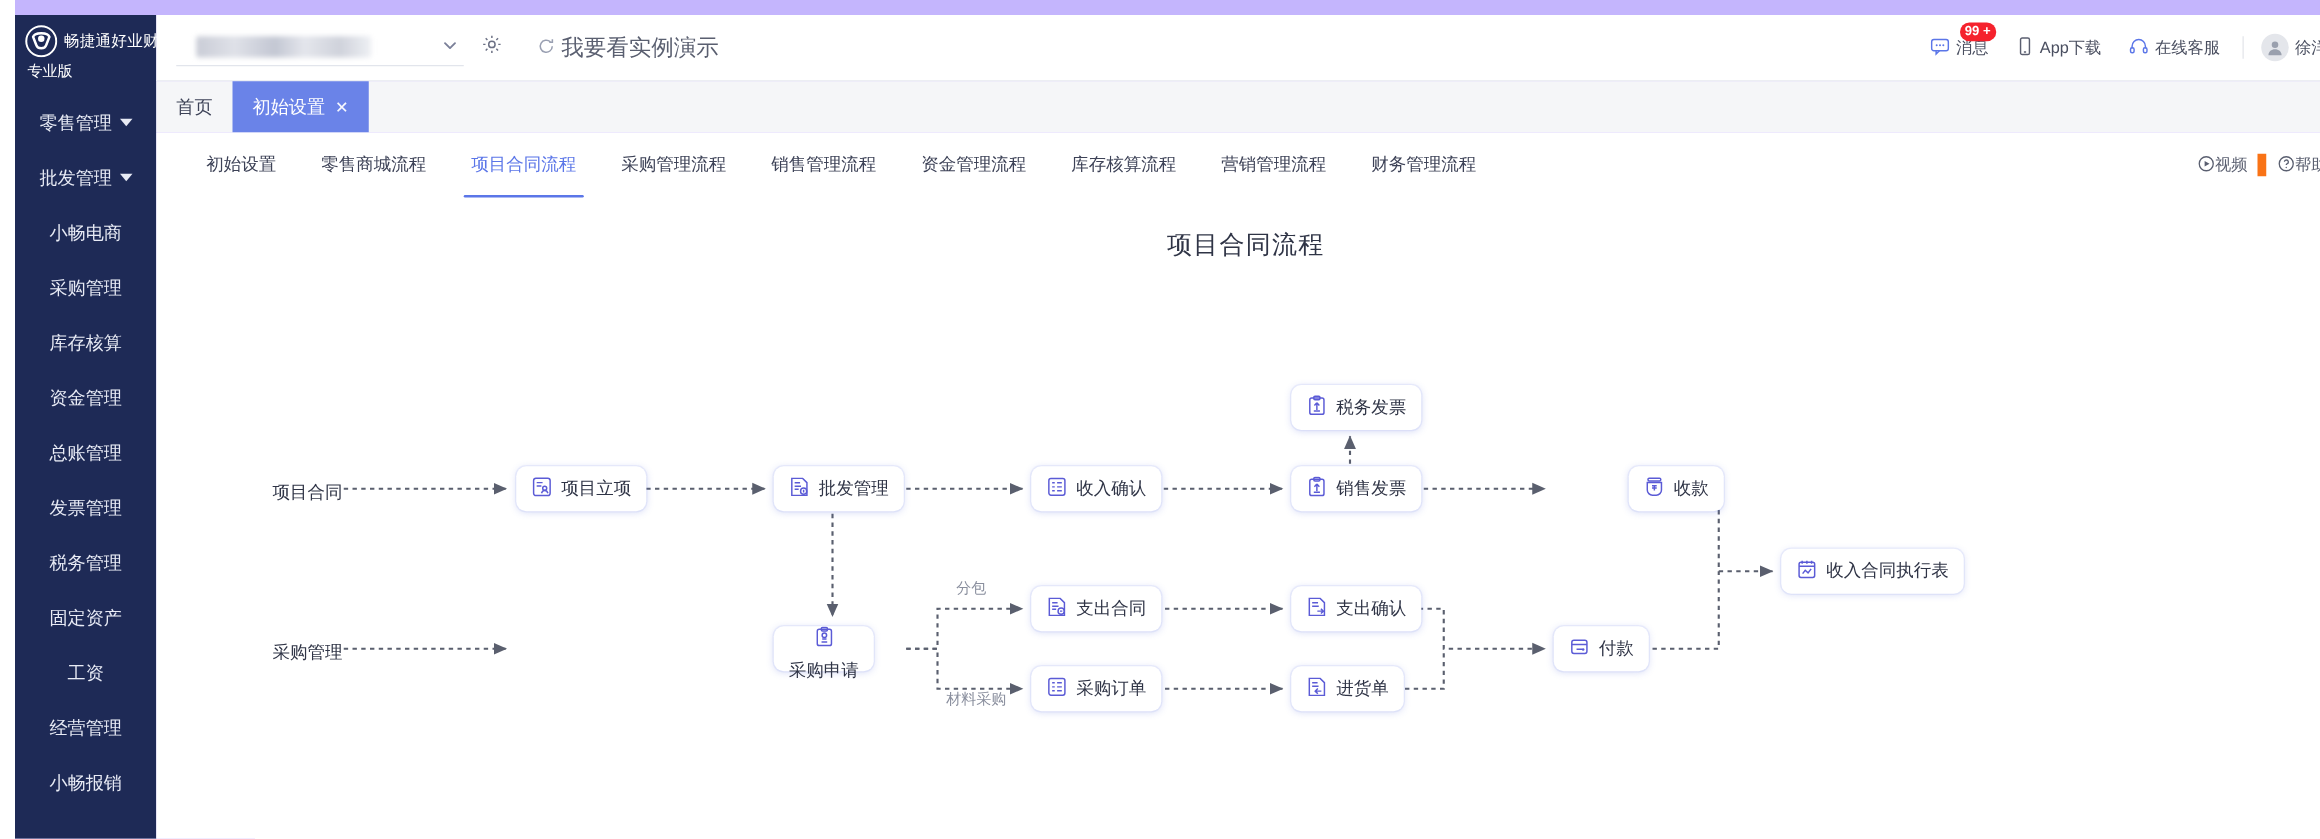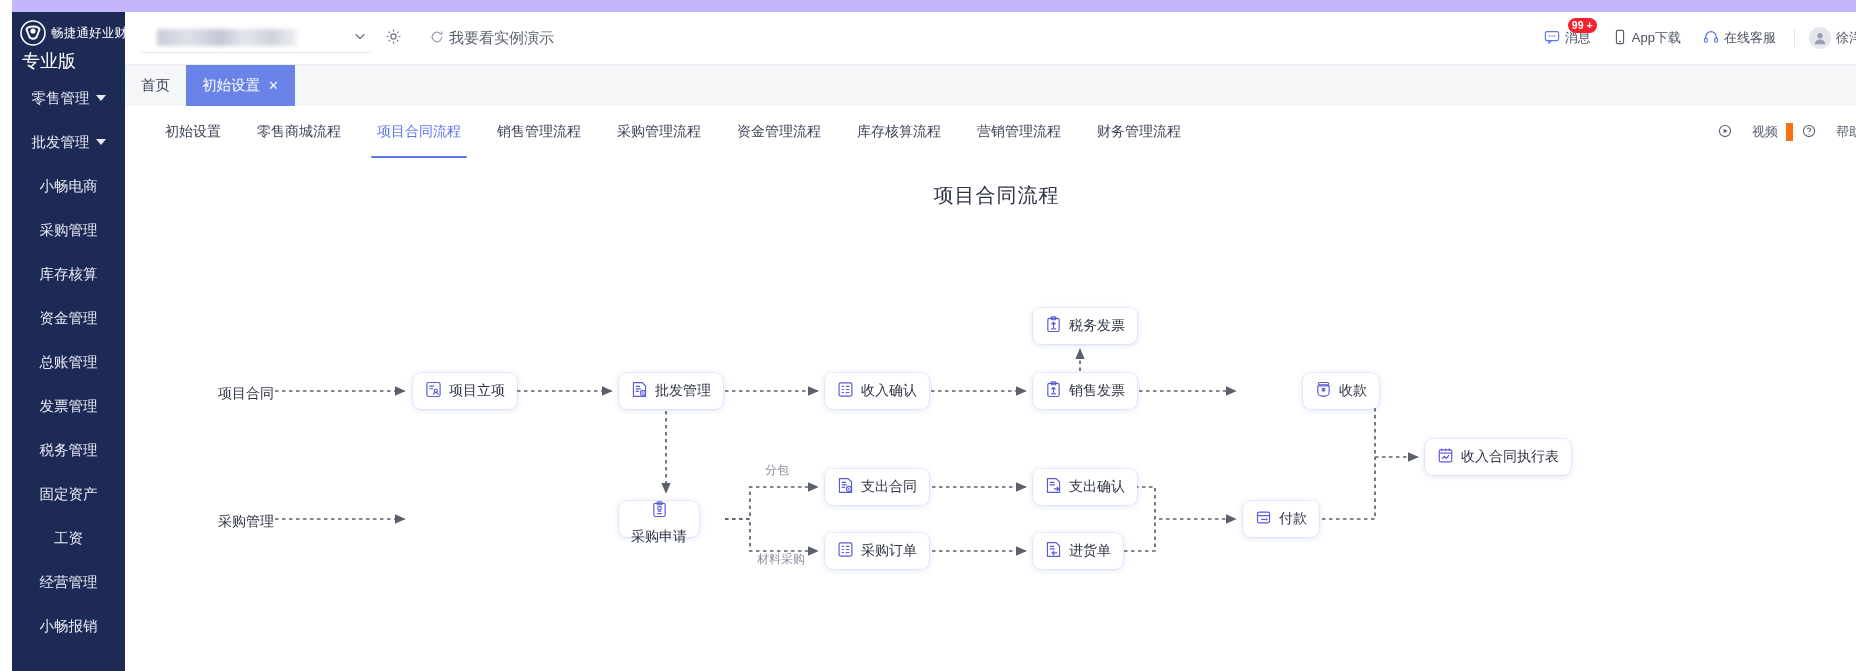--- a/index.html
+++ b/index.html
@@ -8,39 +8,39 @@
 
   #app{ position:relative; width:1856px; height:671px; background:#c4b5fd;margin-left:12px; }
 
   
   .sidebar{ position:absolute; left:0; top:12px; width:113px; height:659px;
     background:#1e2a56; color:#fff; }
   .brand{ height:60px; padding:8px 6px 0 8px; position:relative; }
   .brand-row{ display:flex; align-items:center; gap:5px; }
   .brand-logo{ width:26px; height:26px; flex:none; }
   .brand-name{ font-size:12.5px; color:#fff; white-space:nowrap; letter-spacing:.2px; }
-  .brand-sub{ font-size:18px; color:#fff; margin-top:3px; margin-left:2px; }
+  .brand-sub{ font-size:12px; color:#fff; margin-top:3px; margin-left:2px; }
   .menu{ margin-top:4px; }
   .menu-item{ height:44px; display:flex; align-items:center; justify-content:center;
     gap:6px; font-size:14.5px; color:#e8ebf5; cursor:pointer; }
   .caret{ width:0;height:0;border-left:5px solid transparent;border-right:5px solid transparent;
     border-top:6px solid #e8ebf5; display:inline-block; }
 
   
   .topbar{ position:absolute; left:113px; top:12px; right:0; height:53px;
     background:#fff; border-bottom:1px solid #eceef3; display:flex; align-items:center; }
   .search-wrap{ display:flex; align-items:center; margin-left:16px; width:230px;
     border-bottom:1px solid #e2e5ec; height:30px; position:relative;}
   .search-blur{ width:140px; height:17px; border-radius:2px;
     background:linear-gradient(90deg,#c9ccd6 0%,#dfe1e8 22%,#c3c7d3 45%,#e4e6ec 62%,#cfd2db 82%,#eef0f4 100%);
     filter:blur(2.2px); margin-left:16px;}
   .chev{ margin-left:auto; margin-right:4px; color:#8b90a0; font-size:13px; }
   .gear{ margin-left:14px; color:#6b7084; }
   .demo{ display:flex; align-items:center; gap:5px; margin-left:28px;
-    font-size:15px; color:#5a5f70; cursor:pointer; }
+    font-size:18px; color:#5a5f70; cursor:pointer; }
   .demo-ic{ color:#9aa0b2; }
   .top-right{ margin-left:auto; display:flex; align-items:center; gap:0px; padding-right:6px;}
   .tr-item{ display:flex; align-items:center; gap:5px; font-size:13px; color:#4a4f60;
     margin-left:22px; position:relative; cursor:pointer; white-space:nowrap;}
   .badge{ position:absolute; top:-11px; left:24px; background:#f5222d; color:#fff;
     font-size:10.5px; line-height:14px; height:15px; padding:0 4px; border-radius:8px;
     font-weight:bold; }
   .divider-v{ width:1px; height:18px; background:#e3e5ea; margin-left:18px; }
   .avatar{ width:22px; height:22px; border-radius:50%; background:#e4e6eb;
     display:flex; align-items:center; justify-content:center; }
@@ -58,21 +58,21 @@
   .content{ position:absolute; left:113px; top:106px; right:0; bottom:0; background:#fff; }
   .subtabs{ height:52px; display:flex; align-items:center; padding-left:22px;
     position:relative; }
   .subtab{ font-size:14px; color:#3d4257; padding:0 18px; height:52px;
     display:flex; align-items:center; cursor:pointer; position:relative; white-space:nowrap;}
   .subtab.active{ color:#5b76e8; }
   .subtab.active:after{ content:""; position:absolute; left:12px; right:12px; bottom:0;
     height:2.5px; background:#5b76e8; border-radius:2px; }
   .subtabs-right{ margin-left:auto; display:flex; align-items:center; gap:0;
     padding-right:6px; font-size:13px; color:#5a5f70; }
-  .srt{ display:flex; align-items:center; gap:20px; cursor:pointer; }
+  .srt{ display:flex; align-items:center; gap:0; cursor:pointer; }
   .srt + .srt{ margin-left:8px; padding-left:9px; border-left:7px solid #f97316; }
 
   .chart-title{ text-align:center; font-size:20px; color:#2f3446; margin-top:24px;
     letter-spacing:1px; }
 
   
   .canvas{ position:relative; width:1743px; height:420px; margin-top:12px; }
   .node{ position:absolute; height:36px; background:#fff; border-radius:8px;
     display:flex; align-items:center; gap:7px; padding:0 12px;
     box-shadow:0 1px 6px rgba(90,110,220,.22), 0 0 0 1px rgba(120,140,235,.10);
@@ -235,24 +235,24 @@
       <div class="subtab">
           <span>初始设置</span>
         </div>
       <div class="subtab">
           <span>零售商城流程</span>
         </div>
       <div class="subtab active">
           <span>项目合同流程</span>
         </div>
       <div class="subtab">
+          <span>采购管理流程</span>
+        </div>
+      <div class="subtab">
           <span>销售管理流程</span>
-        </div>
-      <div class="subtab">
-          <span>采购管理流程</span>
         </div>
       <div class="subtab">
           <span>资金管理流程</span>
         </div>
       <div class="subtab">
           <span>库存核算流程</span>
         </div>
       <div class="subtab">
           <span>营销管理流程</span>
         </div>

